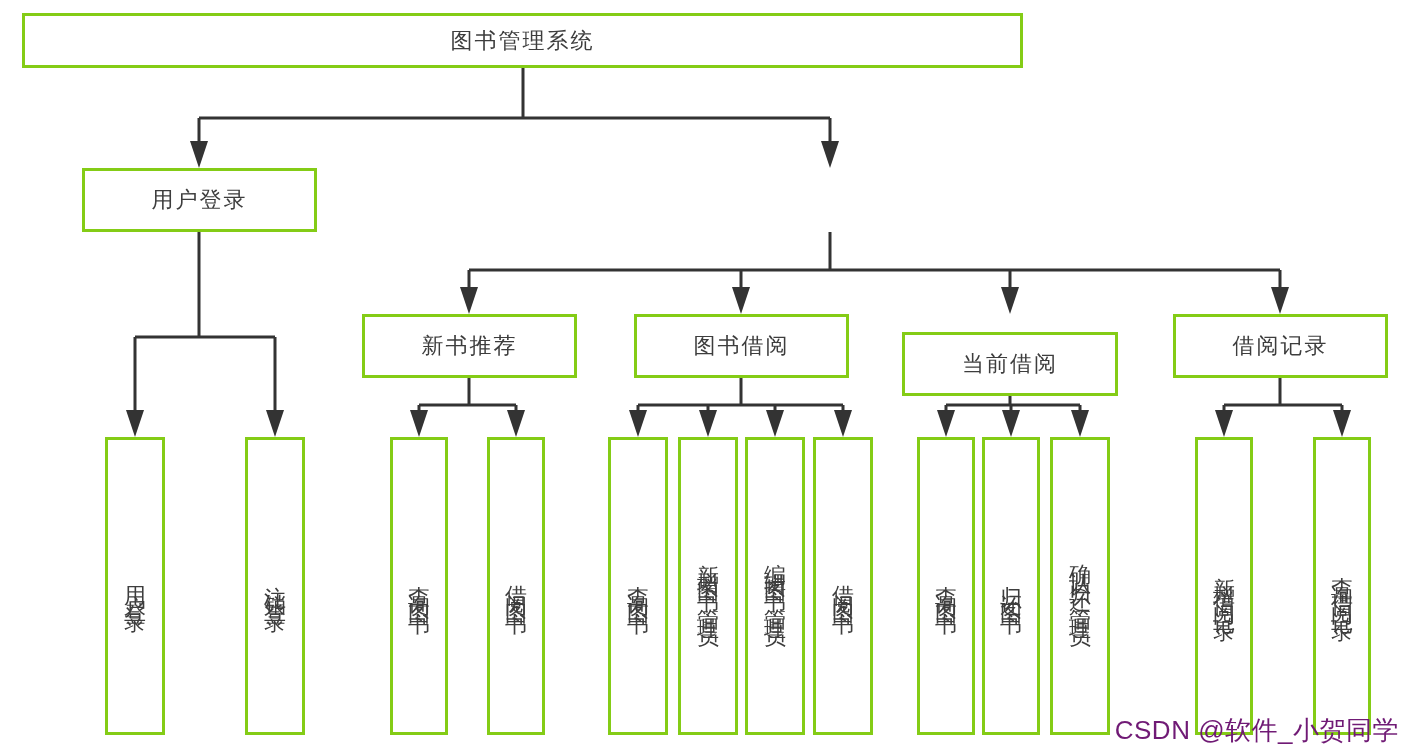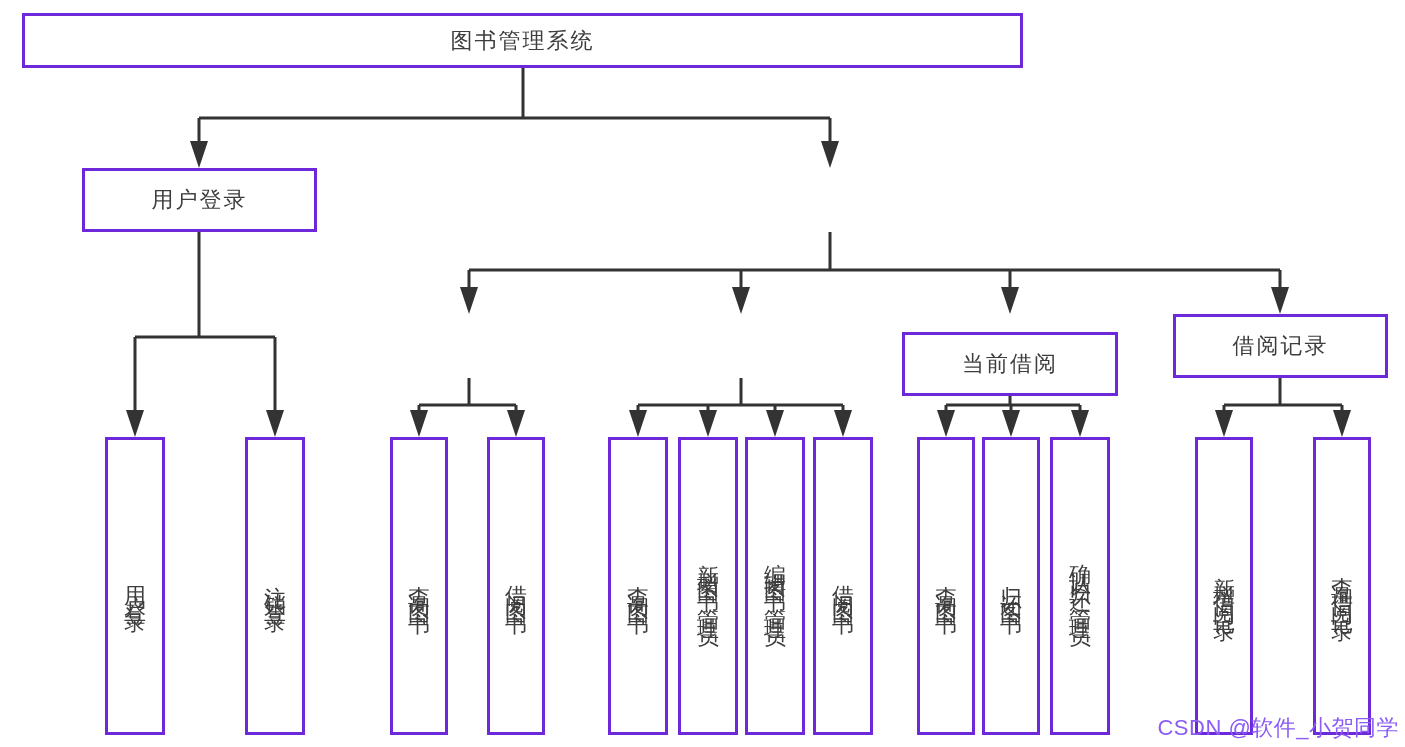--- a/index.html
+++ b/index.html
@@ -3,21 +3,21 @@
 <meta charset="utf-8">
 <style>
   html,body{margin:0;padding:0;background:#ffffff;}
   .canvas{
     position:relative;width:1405px;height:747px;background:#ffffff;
     font-family:"Liberation Sans", sans-serif;overflow:hidden;
   }
   .connectors{position:absolute;left:0;top:0;z-index:1;}
   .box{
     position:absolute;box-sizing:border-box;z-index:2;
-    border:3px solid #6d28d9;background:#ffffff;color:#3d3d3d;
+    border:3px solid #84cc16;background:#ffffff;color:#3d3d3d;
     display:flex;align-items:center;justify-content:center;
     font-size:22px;
   }
   .hbox{letter-spacing:2px;}
   .vbox{
     top:437px;height:298px;
     writing-mode:vertical-rl;
     letter-spacing:9px;
     font-size:22px;
   }
@@ -36,21 +36,21 @@
   #l-bb-a  {left:678px; width:60px;}
   #l-bb-e  {left:745px; width:60px;}
   #l-bb-b  {left:813px; width:60px;}
   #l-cb-q  {left:917px; width:58px;}
   #l-cb-r  {left:982px; width:58px;}
   #l-cb-c  {left:1050px;width:60px;}
   #l-br-a  {left:1195px;width:58px;}
   #l-br-q  {left:1313px;width:58px;}
   .watermark{
     position:absolute;right:6px;top:713px;z-index:3;
-    color:#8b5cf6;font-size:22px;letter-spacing:0.5px;white-space:nowrap;
+    color:#701a75;font-size:26px;letter-spacing:0.5px;white-space:nowrap;
   }
 </style>
 </head>
 <body>
 
 <div class="canvas">
 
   <svg class="connectors" width="1405" height="747" viewBox="0 0 1405 747">
     <path fill="none" stroke="#333333" stroke-width="3" d="M523 68 V118 M199 118 H830 M199 118 V150 M830 118 V150
              M199 232 V337 M135 337 H275 M135 337 V418 M275 337 V418
@@ -79,20 +79,22 @@
       <polygon points="1071,410 1089,410 1080,437"></polygon>
       <polygon points="1215,410 1233,410 1224,437"></polygon>
       <polygon points="1333,410 1351,410 1342,437"></polygon>
     </g>
   </svg>
 
   <div id="root" class="box hbox">图书管理系统</div>
 
   <div id="n-user-login" class="box hbox">用户登录</div>
 
+  <div id="n-new-book" class="box hbox">新书推荐</div>
+  <div id="n-book-borrow" class="box hbox">图书借阅</div>
   <div id="n-current" class="box hbox">当前借阅</div>
   <div id="n-record" class="box hbox">借阅记录</div>
 
   <div id="l-login" class="box vbox">用户登录</div>
   <div id="l-logout" class="box vbox">注销登录</div>
 
   <div id="l-nb-q" class="box vbox">查询图书</div>
   <div id="l-nb-b" class="box vbox">借阅图书</div>
 
   <div id="l-bb-q" class="box vbox">查询图书</div>

